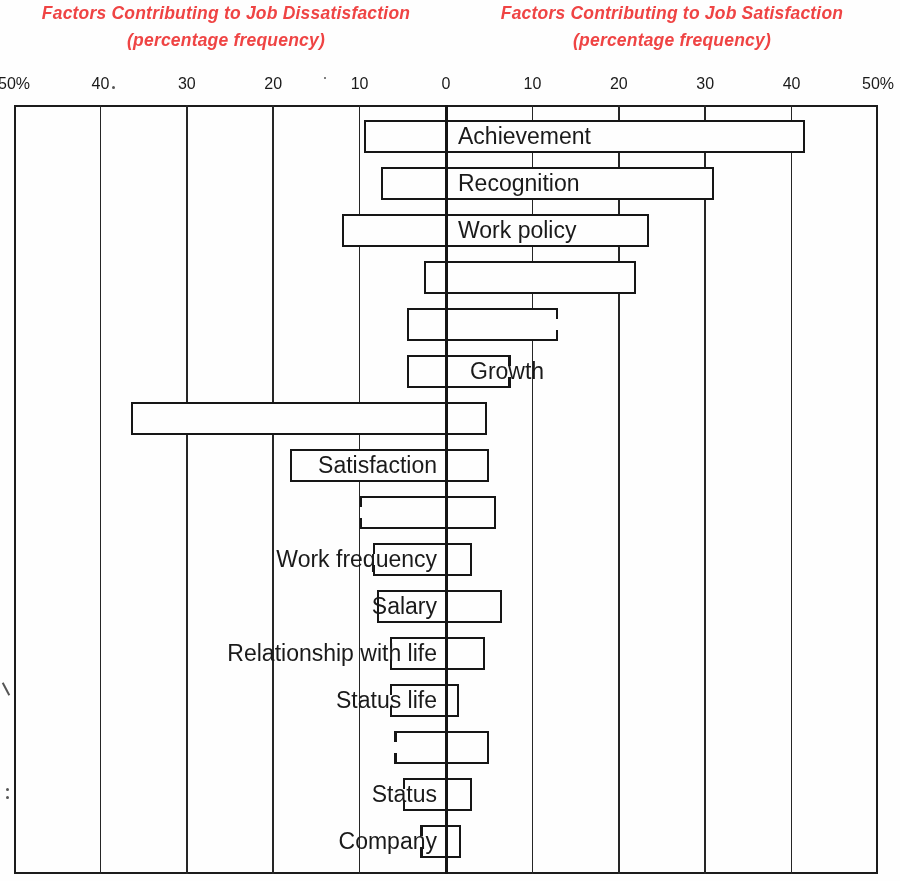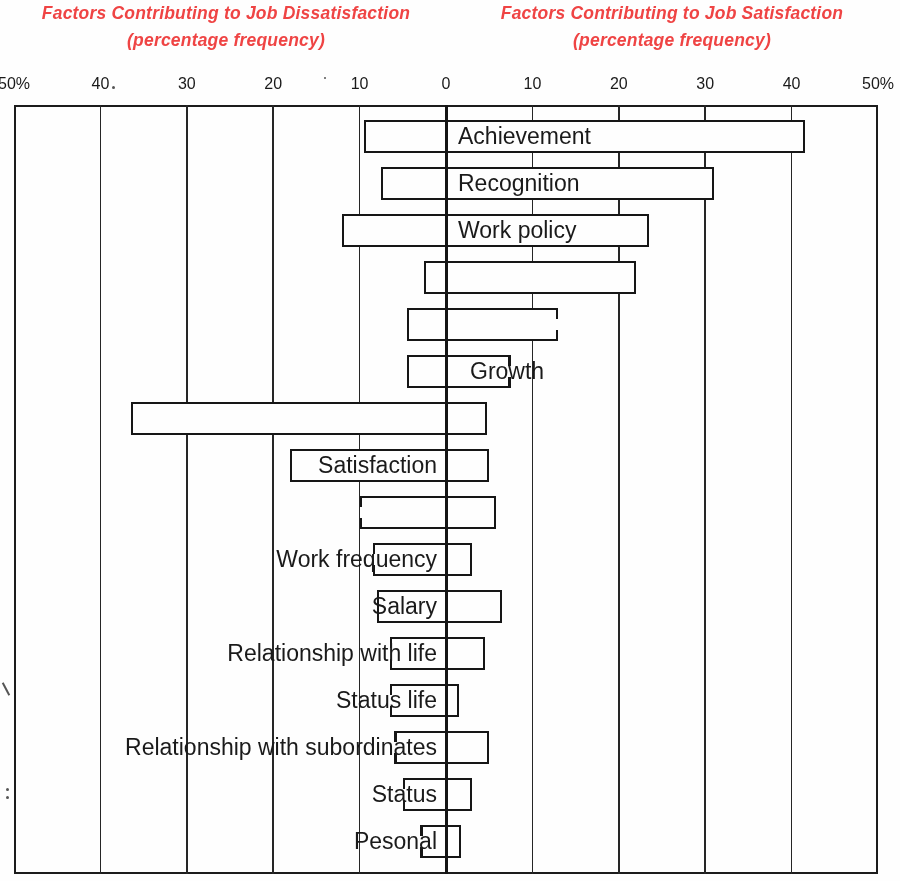--- a/index.html
+++ b/index.html
@@ -113,24 +113,23 @@
     <div class="bar-label" style="top: 636.5px; right: 463px; text-align: right;">Relationship with life</div>
     <div class="bar" style="left: 389.84px; top: 683.5px; width: 69.12px; height: 33px; border-left: none;">
       <div class="stub" style="left: 0px; top: 0px;"></div>
       <div class="stub" style="left: 0px; bottom: 0px;"></div>
     </div>
     <div class="bar-label" style="top: 683.5px; right: 463px; text-align: right;">Status life</div>
     <div class="bar" style="left: 394.16px; top: 730.5px; width: 95.04px; height: 33px; border-left: none;">
       <div class="stub" style="left: 0px; top: 0px;"></div>
       <div class="stub" style="left: 0px; bottom: 0px;"></div>
     </div>
-    <div class="bar-label" style="top: 730.5px; right: 463px; text-align: right;">Relationship with subordinates</div>
     <div class="bar" style="left: 402.8px; top: 777.5px; width: 69.12px; height: 33px; border-left: none;">
       <div class="stub" style="left: 0px; top: 0px;"></div>
       <div class="stub" style="left: 0px; bottom: 0px;"></div>
     </div>
     <div class="bar-label" style="top: 777.5px; right: 463px; ">Status</div>
     <div class="bar" style="left: 420.08px; top: 824.5px; width: 40.608px; height: 33px; border-left: none;">
       <div class="stub" style="left: 0px; top: 0px;"></div>
       <div class="stub" style="left: 0px; bottom: 0px;"></div>
     </div>
-    <div class="bar-label" style="top: 824.5px; right: 463px; text-align: right;">Pesonal</div>
+    <div class="bar-label" style="top: 824.5px; right: 463px; text-align: right;">Company</div>
   </div>
 
 </body></html>

